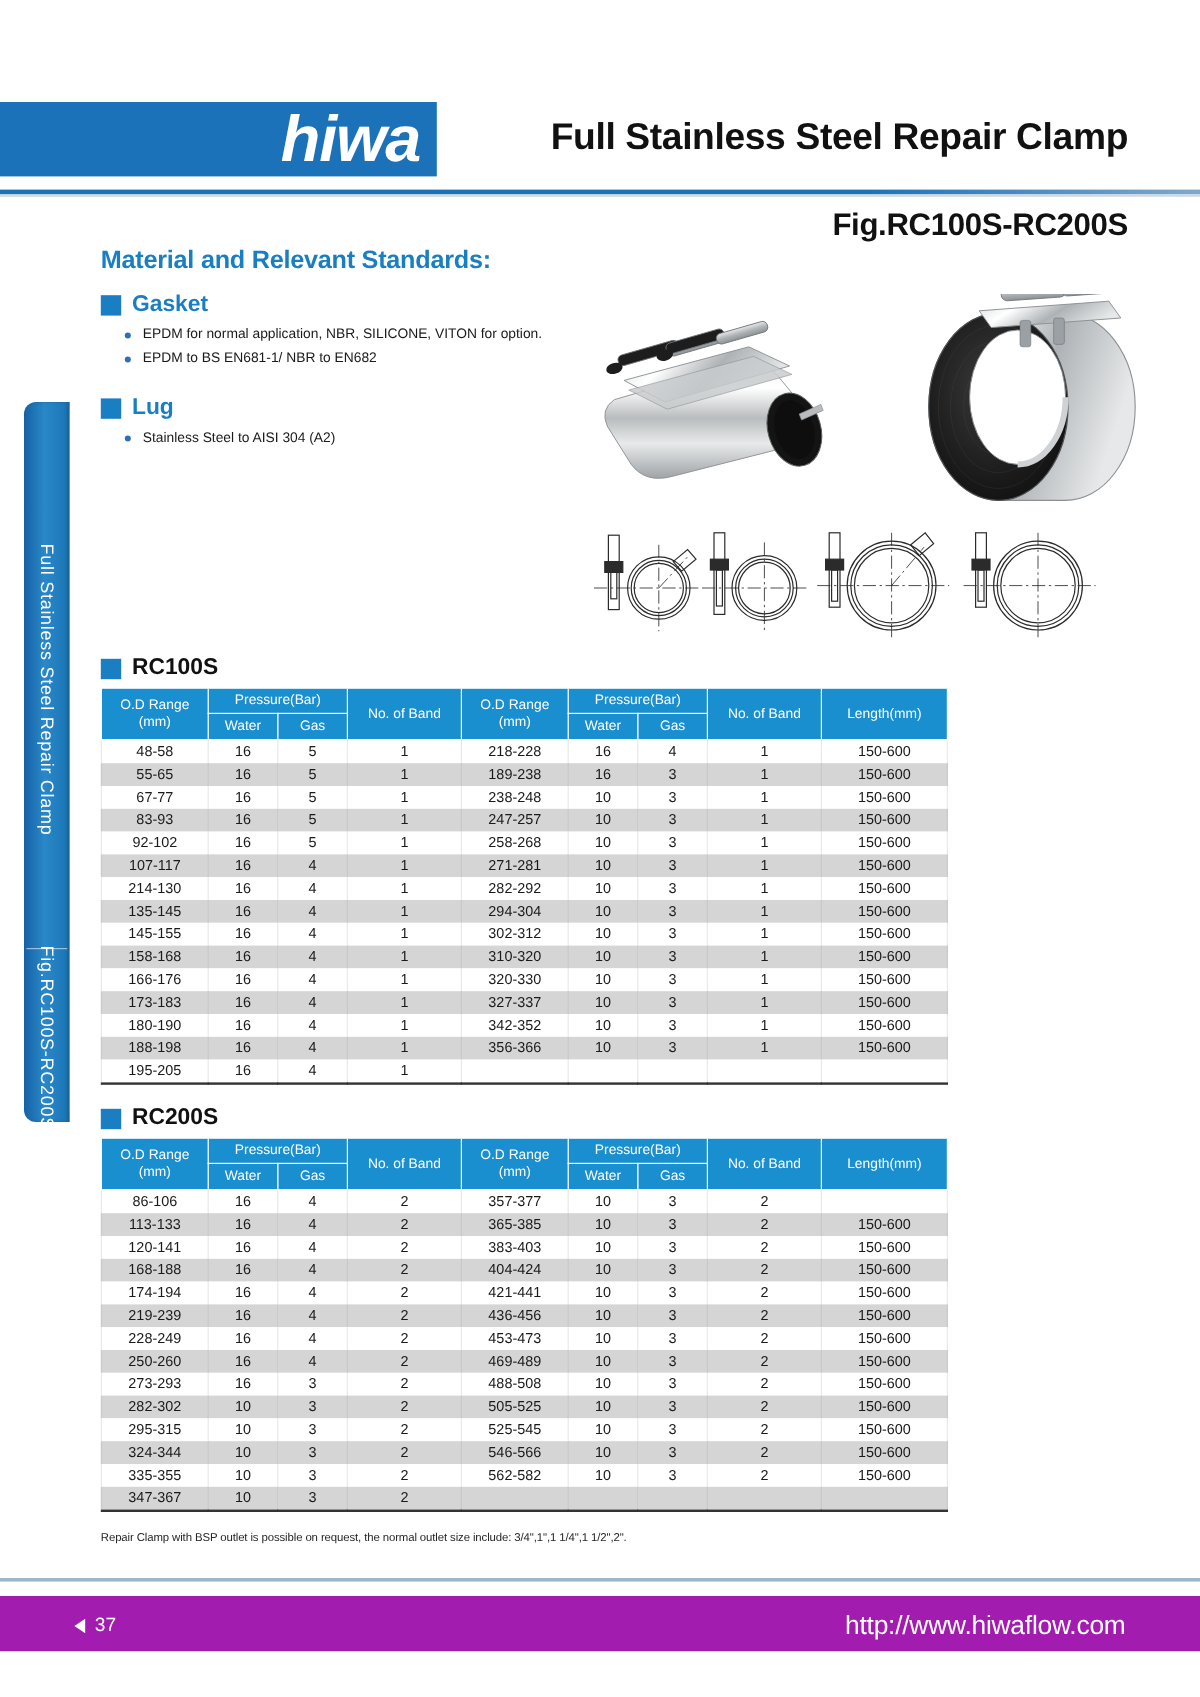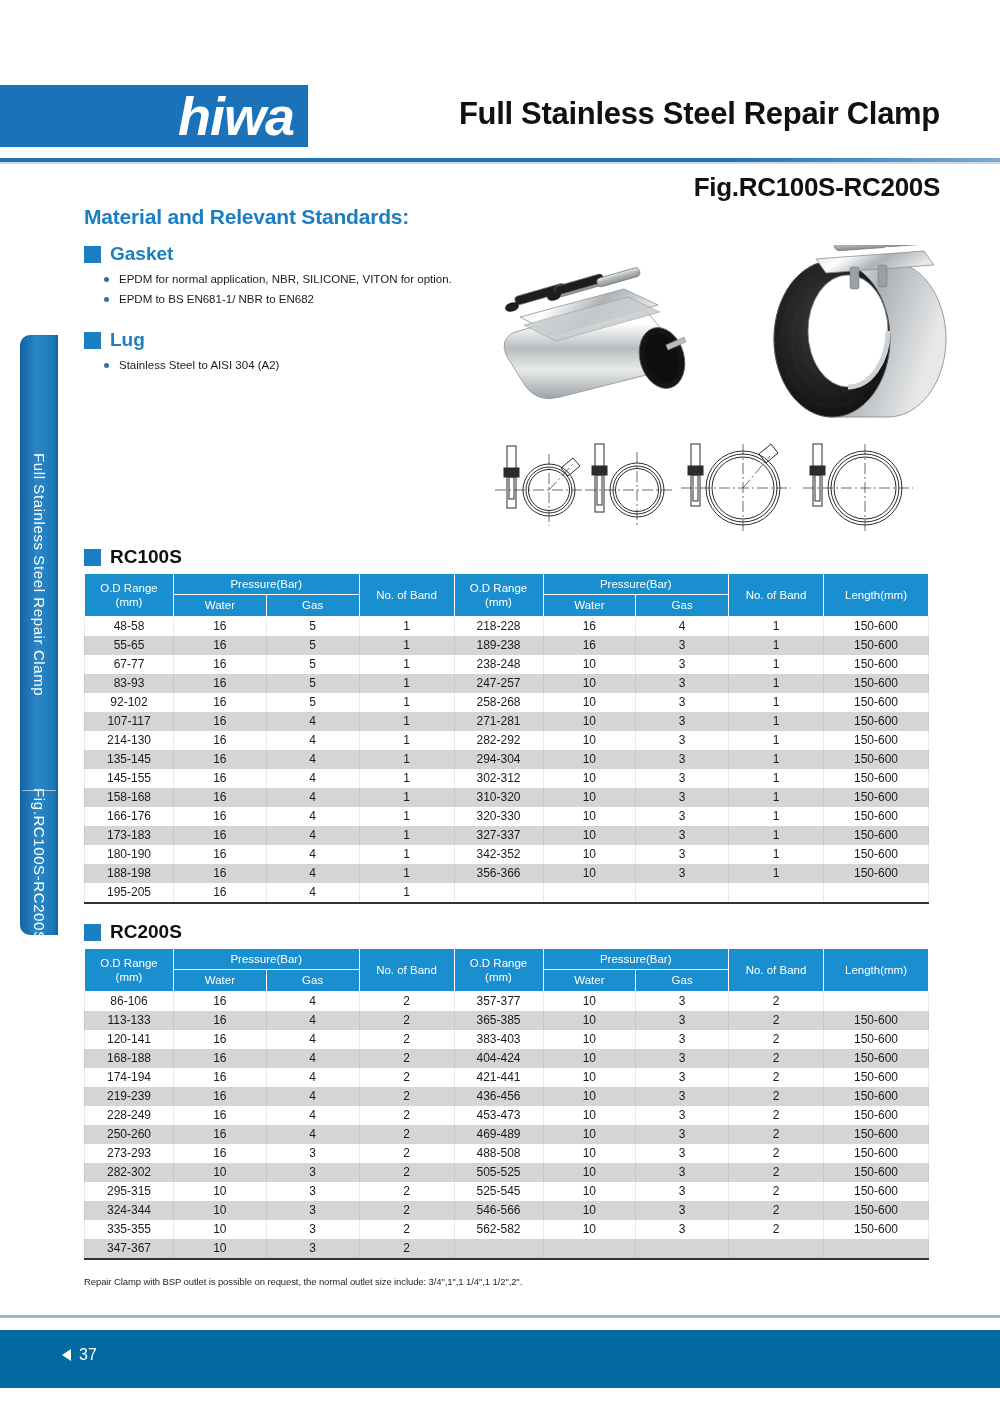--- a/index.html
+++ b/index.html
@@ -6,21 +6,21 @@
   body{
     width:1000px;height:1414px;background:#ffffff;
     font-family:"Liberation Sans", sans-serif;
     position:relative;overflow:hidden;
   }
   .page{position:relative;width:1000px;height:1414px;}
 
   
   .header{position:absolute;left:0;top:0;width:1000px;height:180px;}
   .logo-banner{
-    position:absolute;left:0;top:85px;width:308px;height:62px;
+    position:absolute;left:0;top:85px;width:364px;height:62px;
     background:#1b72b8;display:flex;align-items:center;justify-content:flex-end;
   }
   .logo-text{
     color:#ffffff;font-style:italic;font-weight:bold;font-size:54px;
     letter-spacing:-1px;padding-right:14px;line-height:1;
     font-family:"Liberation Sans", sans-serif;
   }
   .header-title{
     position:absolute;left:380px;top:96px;width:560px;
     text-align:right;font-size:31px;font-weight:bold;color:#111;
@@ -79,21 +79,21 @@
   .photos{position:absolute;left:490px;top:245px;width:460px;height:185px;}
   .draw{position:absolute;left:487px;top:432px;width:452px;height:105px;}
 
   
   .sec-label{display:flex;align-items:center;gap:9px;}
   .sec-label .lbl{font-size:19px;font-weight:bold;color:#111;}
 
   
   .tbl-wrap{position:absolute;left:84px;width:846px;}
   table.spec-table{
-    border-collapse:collapse;width:845px;table-layout:fixed;
+    border-collapse:collapse;width:706px;table-layout:fixed;
     border-bottom:2px solid #333;
   }
   table.spec-table th{
     background:#1a8fd0;color:#fff;font-weight:normal;font-size:11.5px;
     border:1px solid #ffffff;padding:3px 2px;text-align:center;line-height:1.25;
   }
   table.spec-table td{
     font-size:12px;color:#1a1a1a;text-align:center;padding:2.5px 2px;
     border-left:1px solid #e9e9e9;border-right:1px solid #e9e9e9;
     background:#ffffff;
@@ -106,21 +106,21 @@
   .c-nb{width:90px;}
   .c-len{width:100px;margin-top:45px;}
 
   .note{
     position:absolute;left:84px;font-size:9.5px;color:#262626;letter-spacing:-0.1px;
   }
 
   
   .footer-rule{position:absolute;left:0;top:1315px;width:1000px;height:3px;background:#9bb7cd;}
   .footer{
-    position:absolute;left:0;top:1330px;width:1000px;height:58px;background:#0369a1;
+    position:absolute;left:0;top:1330px;width:1000px;height:46px;background:#a21caf;
   }
   .pg{
     position:absolute;left:62px;top:16px;display:flex;align-items:center;gap:8px;
     color:#fff;font-size:16px;
   }
   .pg .arrow{
     width:0;height:0;border-top:6px solid transparent;border-bottom:6px solid transparent;
     border-right:9px solid #ffffff;
   }
   .site{
@@ -714,15 +714,16 @@
   </div>
 
   <div class="note" style="top:1276px;">Repair Clamp with BSP outlet is possible on request, the normal outlet size include: 3/4",1",1 1/4",1 1/2",2".</div>
 
   <div class="footer-rule"></div>
   <div class="footer">
     <div class="pg">
       <div class="arrow"></div>
       <div>37</div>
     </div>
+    <div class="site">http://www.hiwaflow.com</div>
   </div>
 
 </div>
 
 </body></html>

